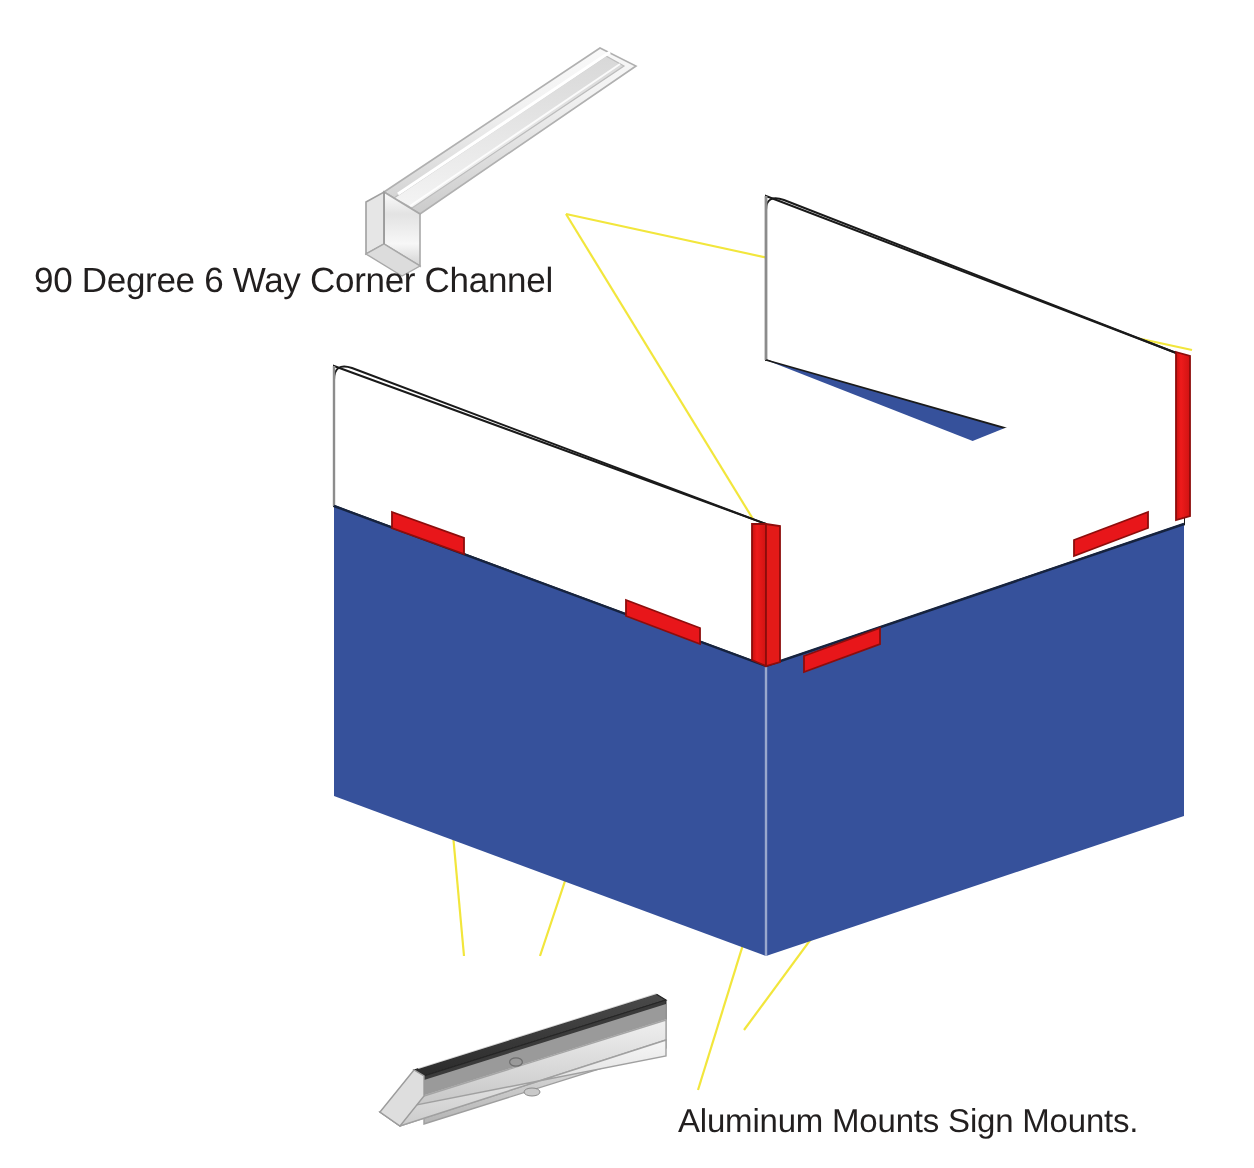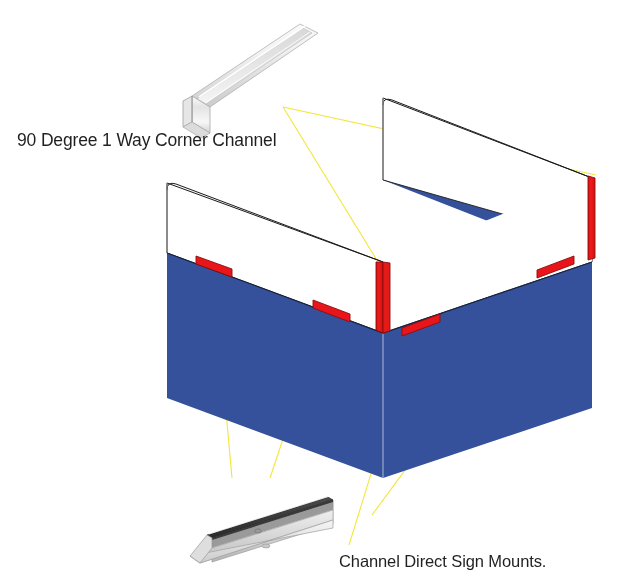--- a/index.html
+++ b/index.html
@@ -181,21 +181,21 @@
       <polygon points="190,556 207,535 212,538 212,548 200,563" fill="#dedede" stroke="#9c9c9c" stroke-width="0.7"></polygon>
 
       <ellipse cx="258" cy="531" rx="3.2" ry="2.1" fill="#9a9a9a" stroke="#6d6d6d" stroke-width="0.6"></ellipse>
       <ellipse cx="266" cy="546" rx="4" ry="2" fill="#c9c9c9" stroke="#8a8a8a" stroke-width="0.5"></ellipse>
 
       <polyline points="209,534 330,496" fill="none" stroke="#ffffff" stroke-width="1" opacity="0.8"></polyline>
     </g>
 
   </svg>
 
-  <div class="label" id="label-corner-channel">90 Degree 1 Way Corner Channel</div>
+  <div class="label" id="label-corner-channel">90 Degree 6 Way Corner Channel</div>
 
   <div class="label" id="label-sign-mounts">
-    <span class="line">Channel Direct Sign Mounts.</span>
+    <span class="line">Aluminum Mounts Sign Mounts.</span>
     
     
   </div>
 
 </div>
 
 </body></html>

